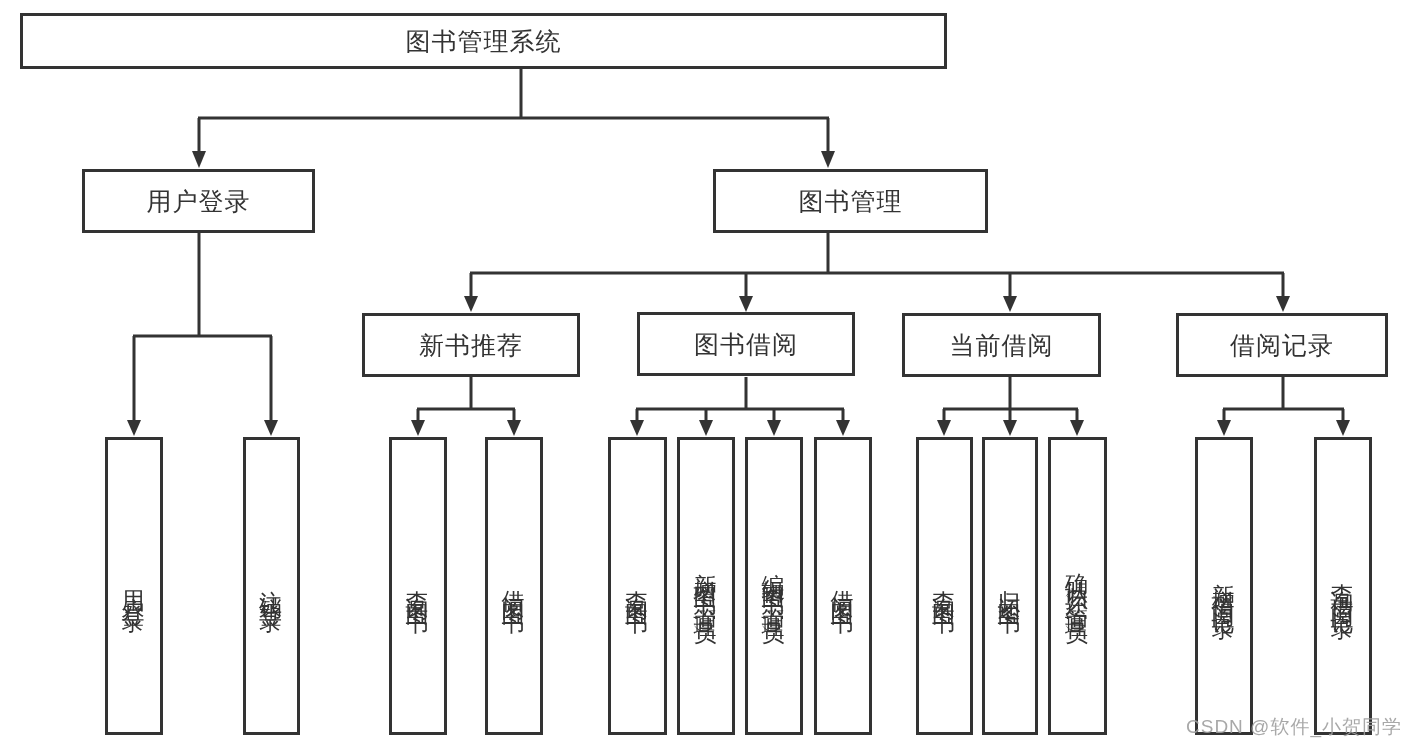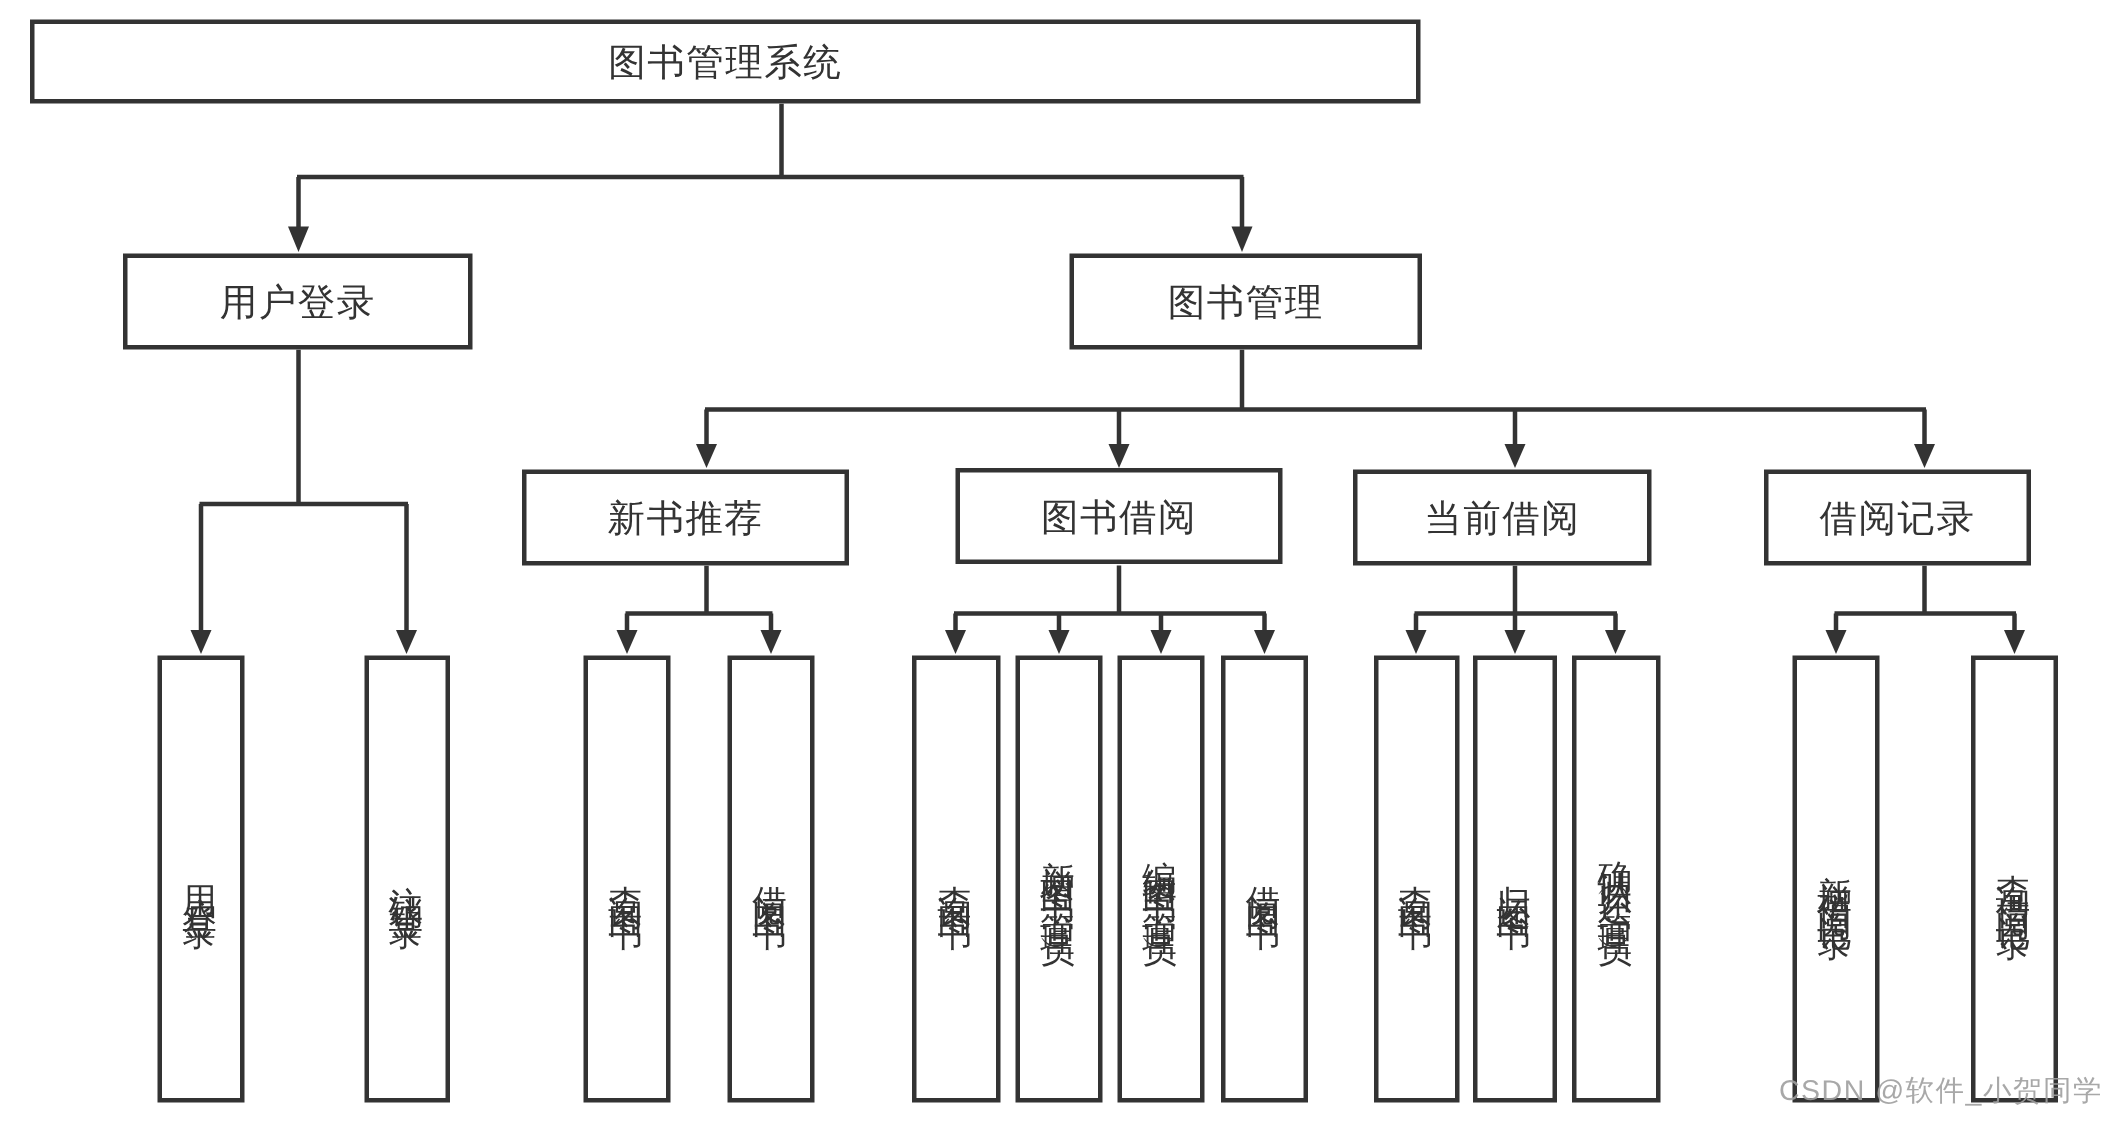--- a/index.html
+++ b/index.html
@@ -86,26 +86,26 @@
     <polygon points="937,420 951,420 944,436" fill="#333333"></polygon>
     <polygon points="1003,420 1017,420 1010,436" fill="#333333"></polygon>
     <polygon points="1070,420 1084,420 1077,436" fill="#333333"></polygon>
     <polygon points="1217,420 1231,420 1224,436" fill="#333333"></polygon>
     <polygon points="1336,420 1350,420 1343,436" fill="#333333"></polygon>
   </svg>
 
   <div class="node root-node" style="left:20px; top:13px; width:927px; height:56px;">图书管理系统</div>
 
   <div class="node hnode" style="left:82px; top:169px; width:233px; height:64px;">用户登录</div>
-  <div class="node hnode" style="left:713px; top:169px; width:235px; height:64px;">图书管理</div>
+  <div class="node hnode" style="left:713px; top:169px; width:275px; height:64px;">图书管理</div>
 
-  <div class="node hnode" style="left:348px; top:313px; width:218px; height:64px;">新书推荐</div>
+  <div class="node hnode" style="left:362px; top:313px; width:218px; height:64px;">新书推荐</div>
   <div class="node hnode" style="left:637px; top:312px; width:218px; height:64px;">图书借阅</div>
   <div class="node hnode" style="left:902px; top:313px; width:199px; height:64px;">当前借阅</div>
-  <div class="node hnode" style="left:1176px; top:313px; width:178px; height:64px;">借阅记录</div>
+  <div class="node hnode" style="left:1176px; top:313px; width:212px; height:64px;">借阅记录</div>
 
   <div class="node vnode" style="left:105px; top:437px; width:58px; height:298px;">
     <span>用户登录</span>
   </div>
   <div class="node vnode" style="left:243px; top:437px; width:57px; height:298px;">
     <span>注销登录</span>
   </div>
 
   <div class="node vnode" style="left:389px; top:437px; width:58px; height:298px;">
     <span>查询图书</span>

